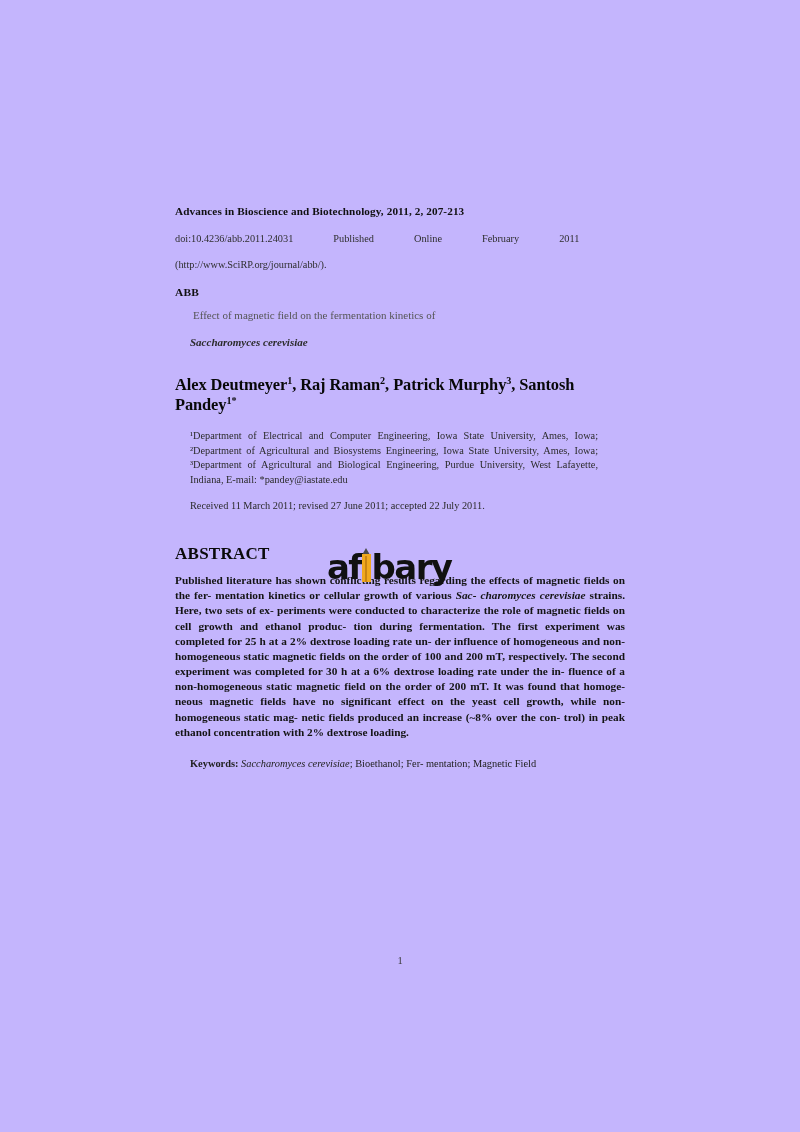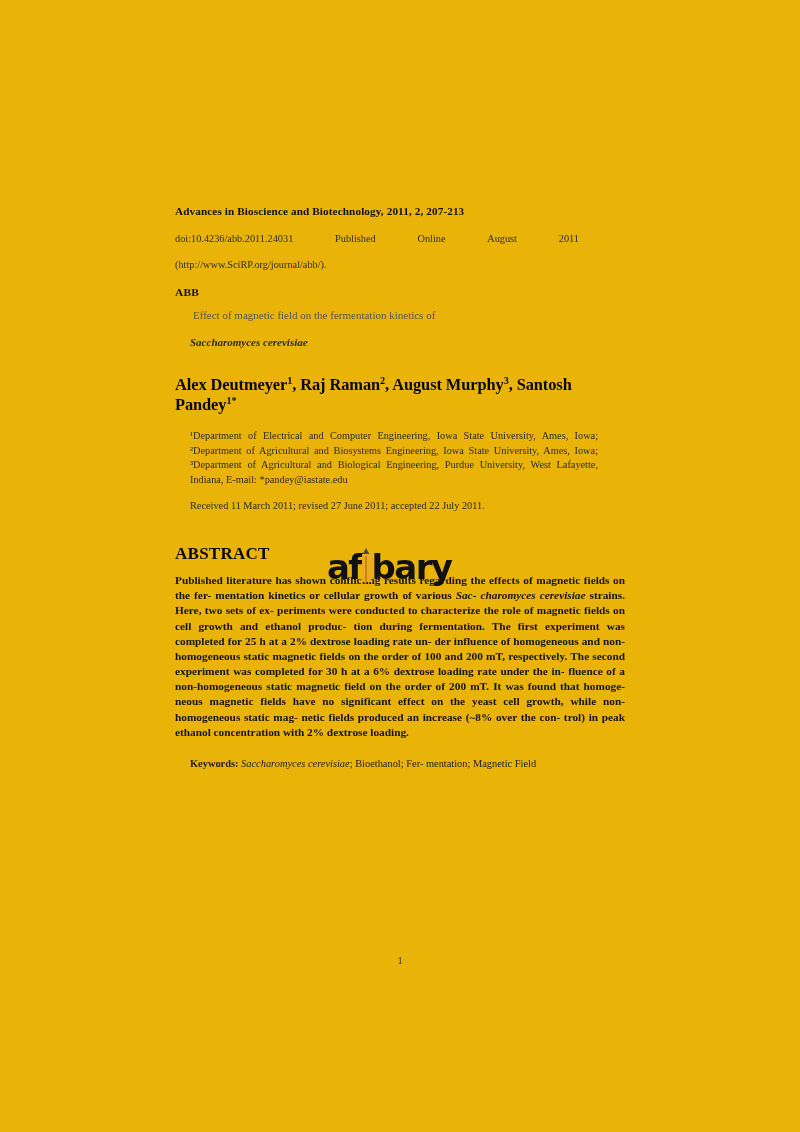--- a/index.html
+++ b/index.html
@@ -14,21 +14,21 @@
     font-family: "Liberation Serif", "DejaVu Serif", serif;
     color: #1a1a1a;
     overflow: hidden;
   }
 
   .page {
     position: absolute;
     left: 0; top: 0;
     width: 800px;
     height: 1132px;
-    background: #eab308;
+    background: #c4b5fd;
   }
 
   
   .col {
     position: absolute;
     left: 175px;
     top: 205px;
     width: 450px;
   }
 
@@ -219,34 +219,34 @@
 
   <div class="col">
 
     <div class="journal-line">Advances in Bioscience and Biotechnology, 2011, 2, 207-213</div>
 
     <div class="doi-block indent">
       <div class="doi-line1">
         <span>doi:10.4236/abb.2011.24031</span>
         <span>Published</span>
         <span>Online</span>
-        <span>August</span>
+        <span>February</span>
         <span>2011</span>
       </div>
       <div class="doi-line2">(http://www.SciRP.org/journal/abb/).</div>
     </div>
 
     <div class="abb indent">ABB</div>
 
     <div class="art-title">Effect of magnetic field on the fermentation kinetics of</div>
 
     <div class="art-species">Saccharomyces cerevisiae</div>
 
     <div class="authors">
-      <span>Alex Deutmeyer</span><sup>1</sup>, <span>Raj Raman</span><sup>2</sup>, <span>August Murphy</span><sup>3</sup>, <span>Santosh Pandey</span><sup>1*</sup>
+      <span>Alex Deutmeyer</span><sup>1</sup>, <span>Raj Raman</span><sup>2</sup>, <span>Patrick Murphy</span><sup>3</sup>, <span>Santosh Pandey</span><sup>1*</sup>
     </div>
 
     <div class="affil">¹Department of Electrical and Computer Engineering, Iowa State University, Ames, Iowa; ²Department of Agricultural and Biosystems Engineering, Iowa State University, Ames, Iowa; ³Department of Agricultural and Biological Engineering, Purdue University, West Lafayette, Indiana, E-mail: *pandey@iastate.edu</div>
 
     <div class="dates">Received 11 March 2011; revised 27 June 2011; accepted 22 July 2011.</div>
 
     <div class="abstract-head">ABSTRACT</div>
 
     <div class="abstract-body">
       <span>Published literature has shown conflicting results regarding the effects of magnetic fields on the fer- mentation kinetics or cellular growth of various </span><i>Sac- charomyces cerevisiae</i><span> strains. Here, two sets of ex- periments were conducted to characterize the role of magnetic fields on cell growth and ethanol produc- tion during fermentation. The first experiment was completed for 25 h at a 2% dextrose loading rate un- der influence of homogeneous and non-homogeneous static magnetic fields on the order of 100 and 200 mT, respectively. The second experiment was completed for 30 h at a 6% dextrose loading rate under the in- fluence of a non-homogeneous static magnetic field on the order of 200 mT. It was found that homoge- neous magnetic fields have no significant effect on the yeast cell growth, while non-homogeneous static mag- netic fields produced an increase (~8% over the con- trol) in peak ethanol concentration with 2% dextrose loading.</span>

